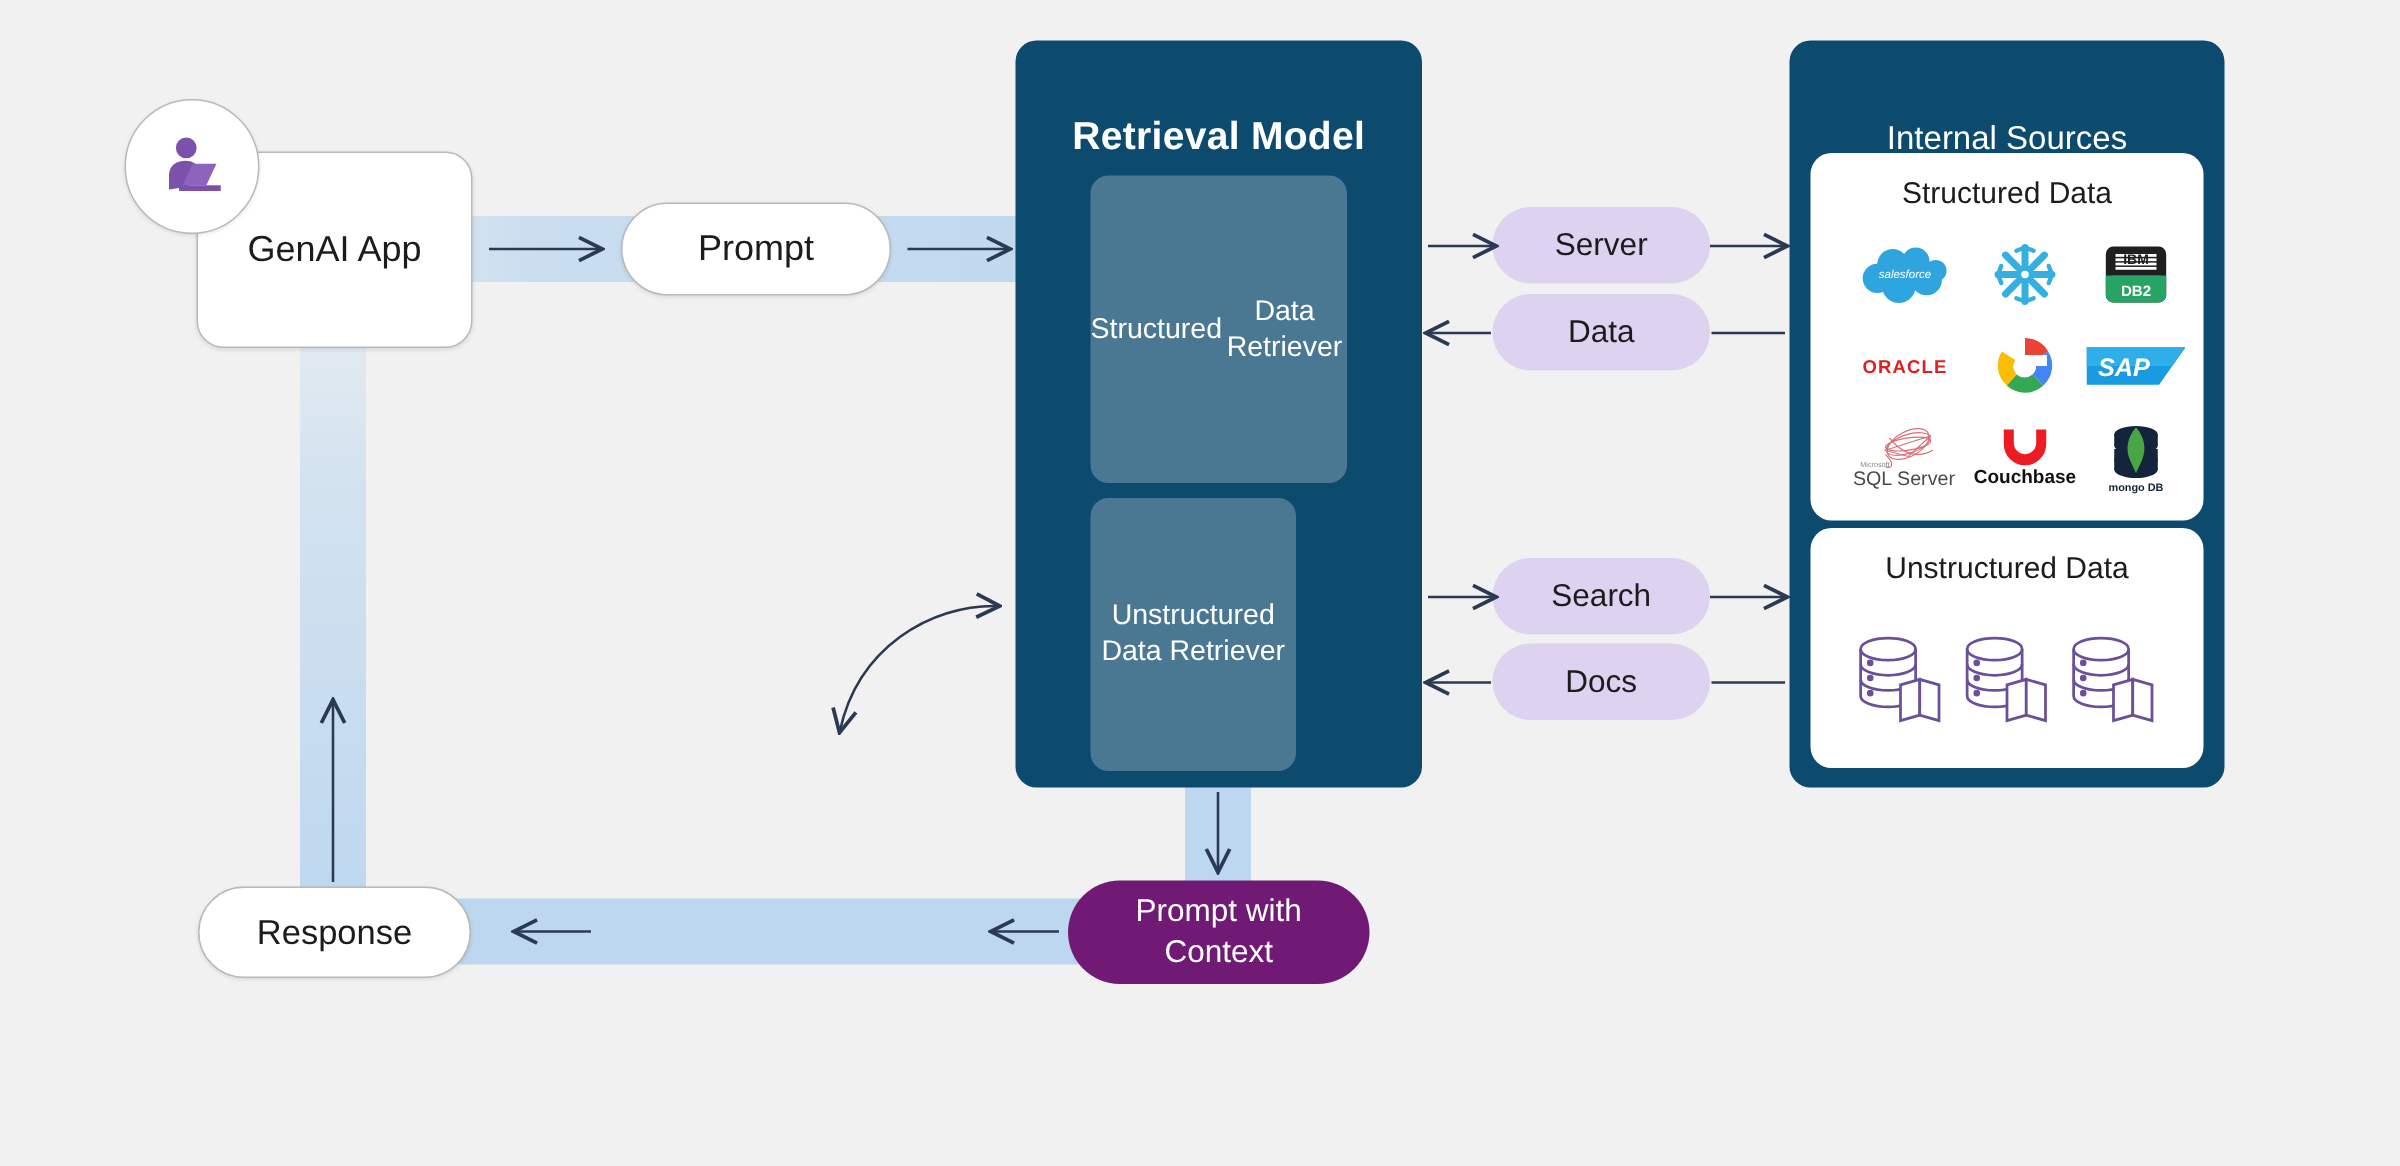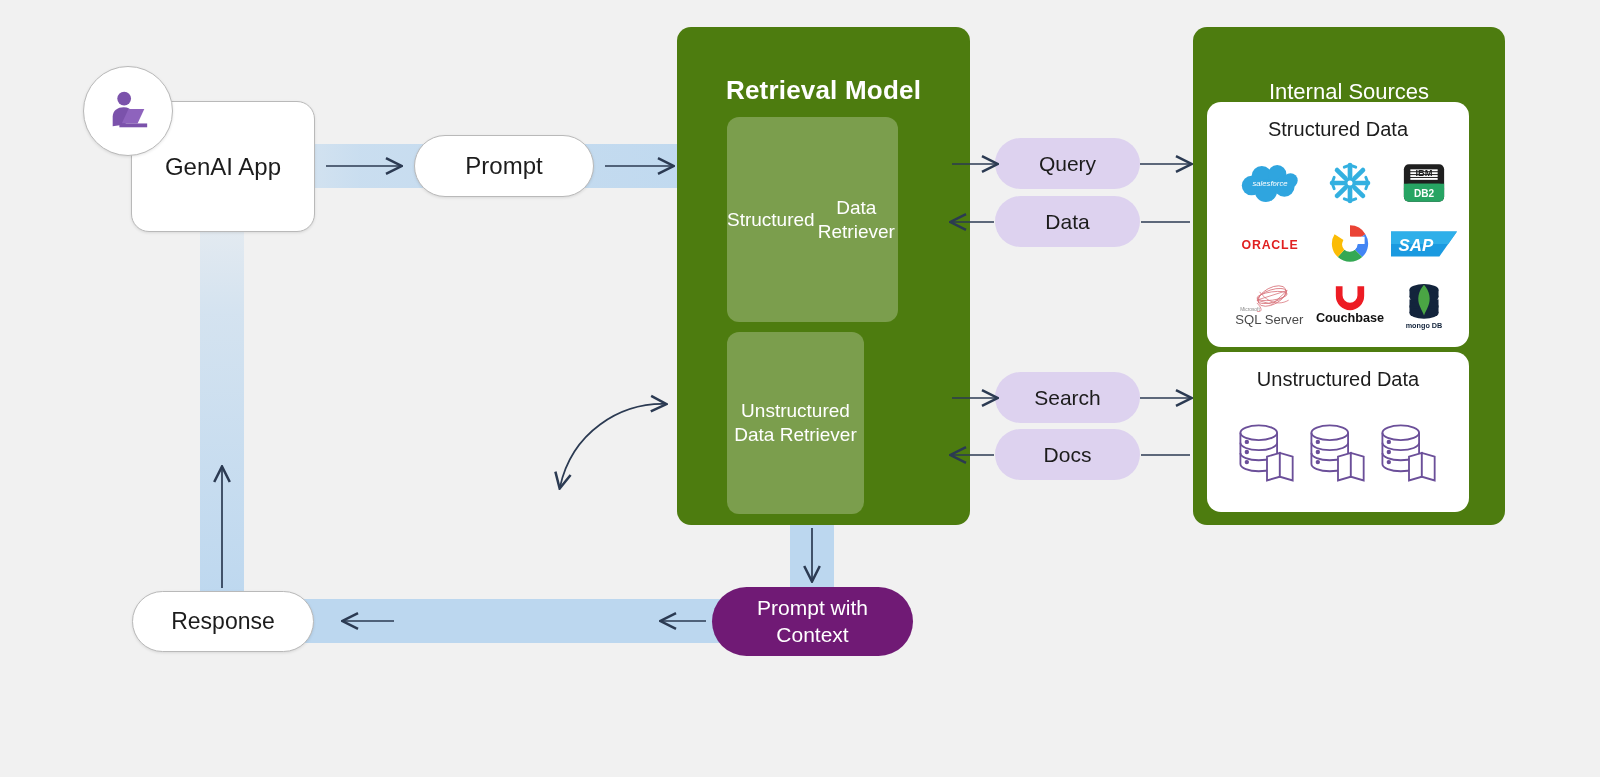--- a/index.html
+++ b/index.html
@@ -28,21 +28,21 @@
     background:#ffffff;border:1px solid #b9b9b9;border-radius:999px;
     box-shadow:0 1px 3px rgba(0,0,0,.10);
   }
   .pill-lilac{
     background:#ddd2ef;border-radius:999px;
   }
   .pill-purple{
     background:#701a75;border-radius:999px;color:#ffffff;
   }
   .panel-purple{
-    background:#4d7c0f;border-radius:14px;padding-left:22px;
+    background:#0c4a6e;border-radius:14px;
   }
   .panel-inner-white{
     background:#ffffff;border-radius:14px;
   }
   .retriever-box{
     background:rgba(255,255,255,.26);border-radius:12px;color:#ffffff;
   }
 
   .circle-blue{
     background:#4a6b99;border-radius:50%;color:#ffffff;
@@ -137,21 +137,21 @@
       <span class="t-retriever">Data Retriever</span>
     </div>
 
     <div class="node retriever-box" style="left:50px;top:305px;width:137px;height:182px;flex-direction:column;">
       <span class="t-retriever">Unstructured</span>
       <span class="t-retriever">Data Retriever</span>
     </div>
   </div>
 
   <div class="node pill-lilac" style="left:995px;top:138px;width:145px;height:51px;">
-    <span class="t-pill">Query</span>
+    <span class="t-pill">Server</span>
   </div>
   <div class="node pill-lilac" style="left:995px;top:196px;width:145px;height:51px;">
     <span class="t-pill">Data</span>
   </div>
   <div class="node pill-lilac" style="left:995px;top:372px;width:145px;height:51px;">
     <span class="t-pill">Search</span>
   </div>
   <div class="node pill-lilac" style="left:995px;top:429px;width:145px;height:51px;">
     <span class="t-pill">Docs</span>
   </div>

